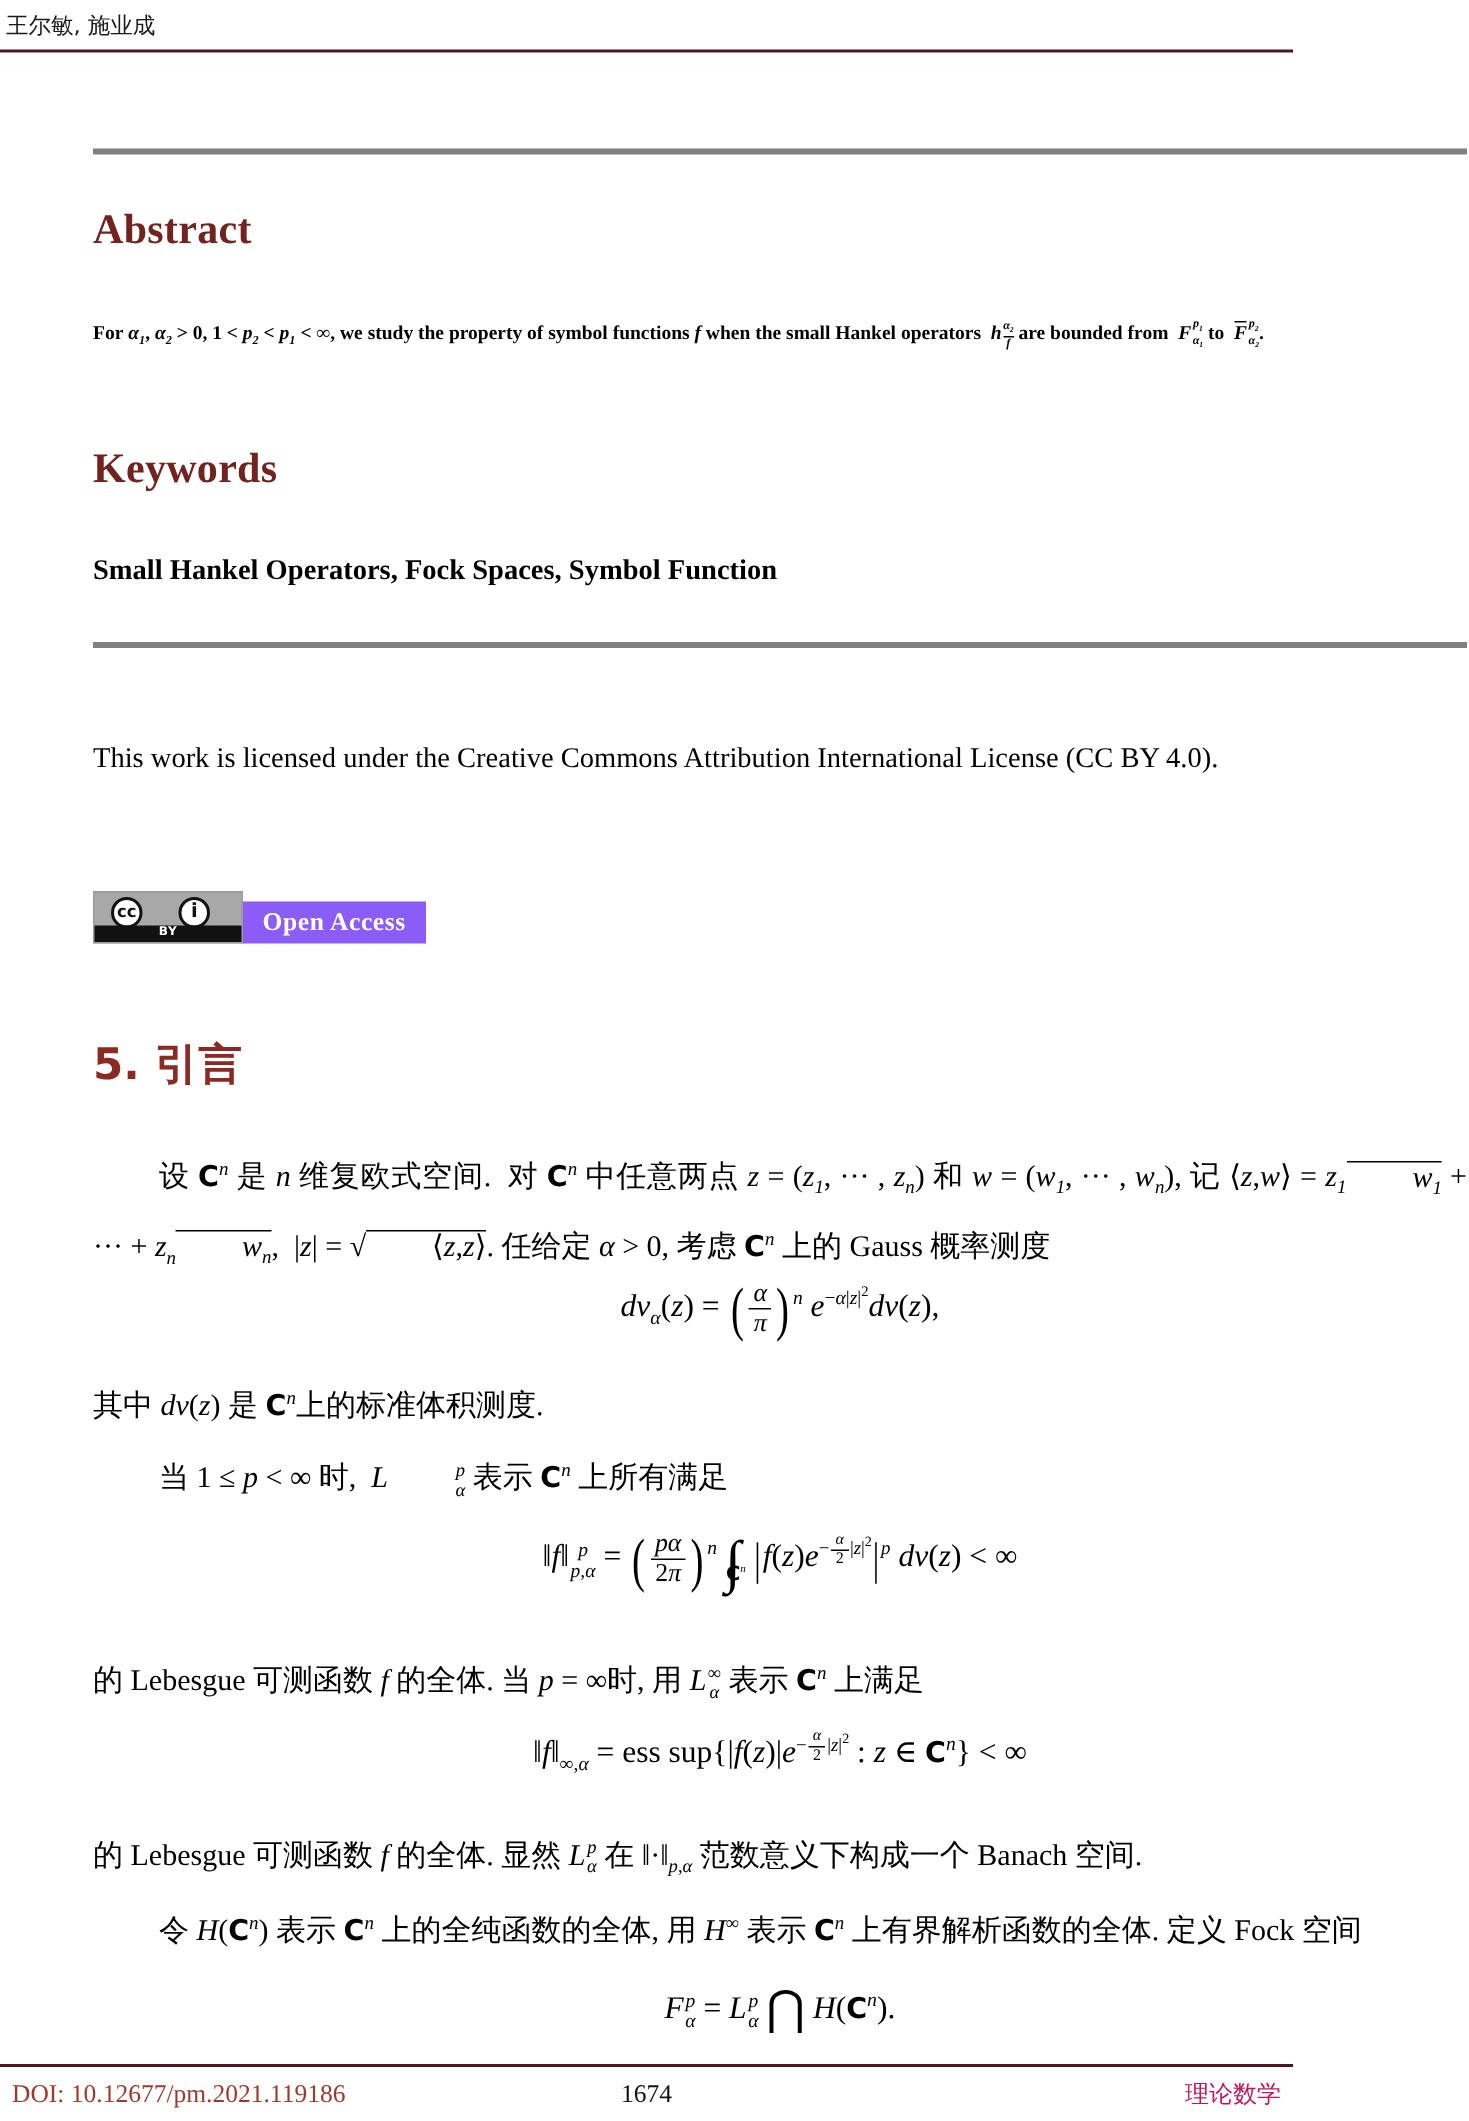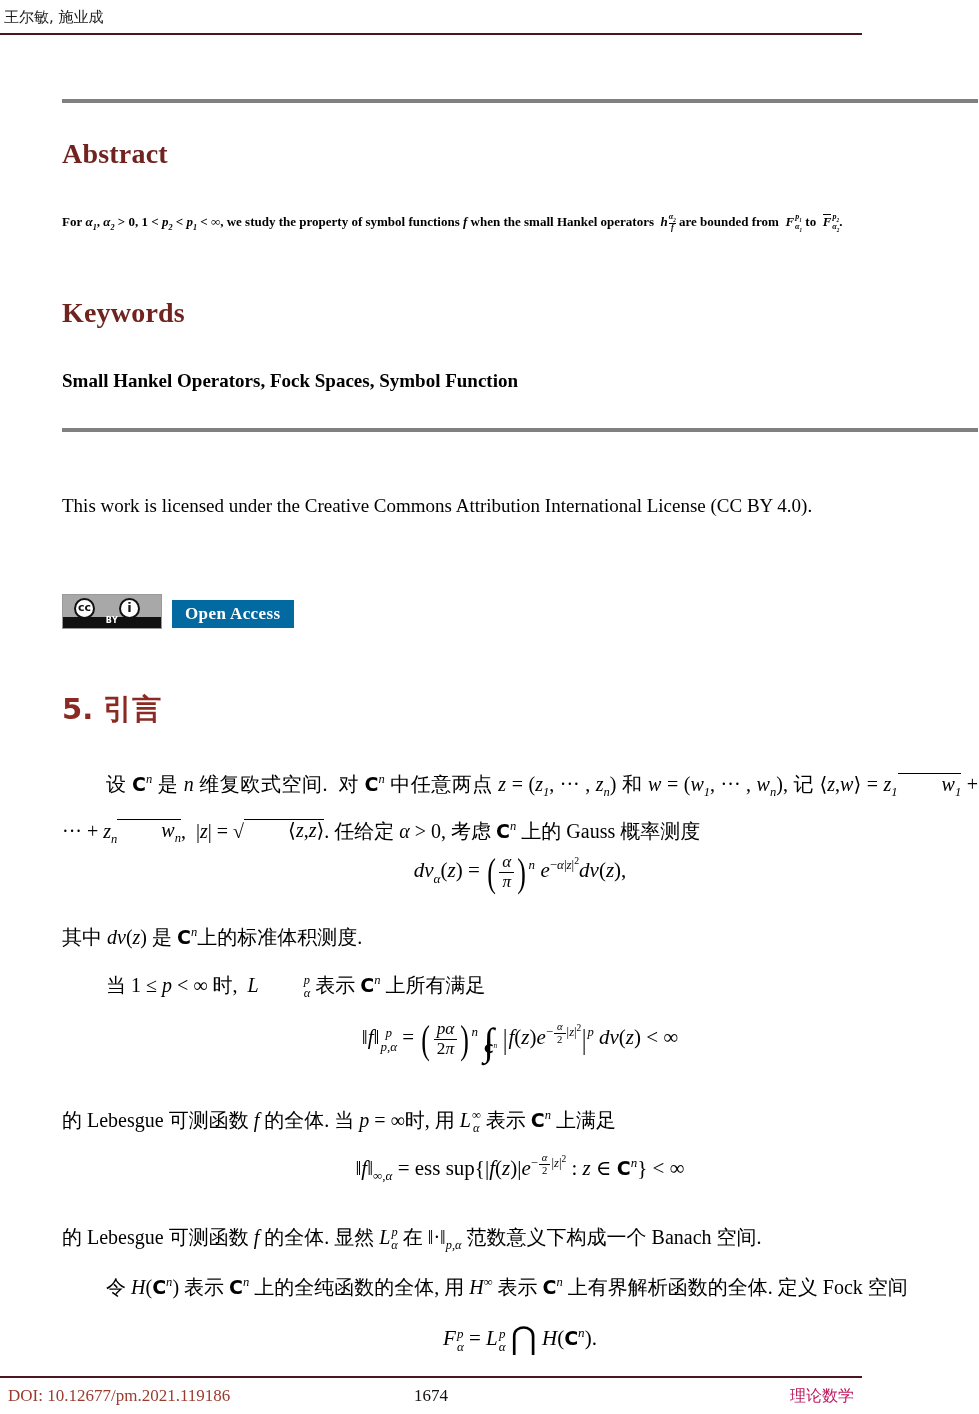--- a/index.html
+++ b/index.html
@@ -109,22 +109,21 @@
   }
   .copy-block .line { white-space: nowrap; }
   .copy-link { color: #3333cc; }
 
   
   .badges {
     position: absolute;
     top: 594px;
     left: 62px;
     display: flex;
-    align-items: center;
-    gap: 10px;
+    align-items: flex-end;
   }
   .cc-badge {
     width: 100px;
     height: 35px;
     background: #a8a8a8;
     position: relative;
     border: 1px solid #9a9a9a;
     box-sizing: border-box;
   }
   .cc-badge .strip {
@@ -156,21 +155,21 @@
     font-family: "DejaVu Sans", "Liberation Sans", sans-serif;
     font-weight: bold;
     text-align: center;
     line-height: 16px;
   }
   #cc-c1 { left: 11px; font-size: 11px; }
   #cc-c2 { left: 56px; font-size: 13px; }
   .oa-badge {
     height: 28px;
     margin-top: 4px;
-    background: #0369a1;
+    background: #8b5cf6;
     color: #ffffff;
     font-family: "Liberation Serif", "DejaVu Serif", serif;
     font-weight: bold;
     font-size: 17px;
     line-height: 28px;
     padding: 0 13px;
     letter-spacing: 0.4px;
   }
 
   

